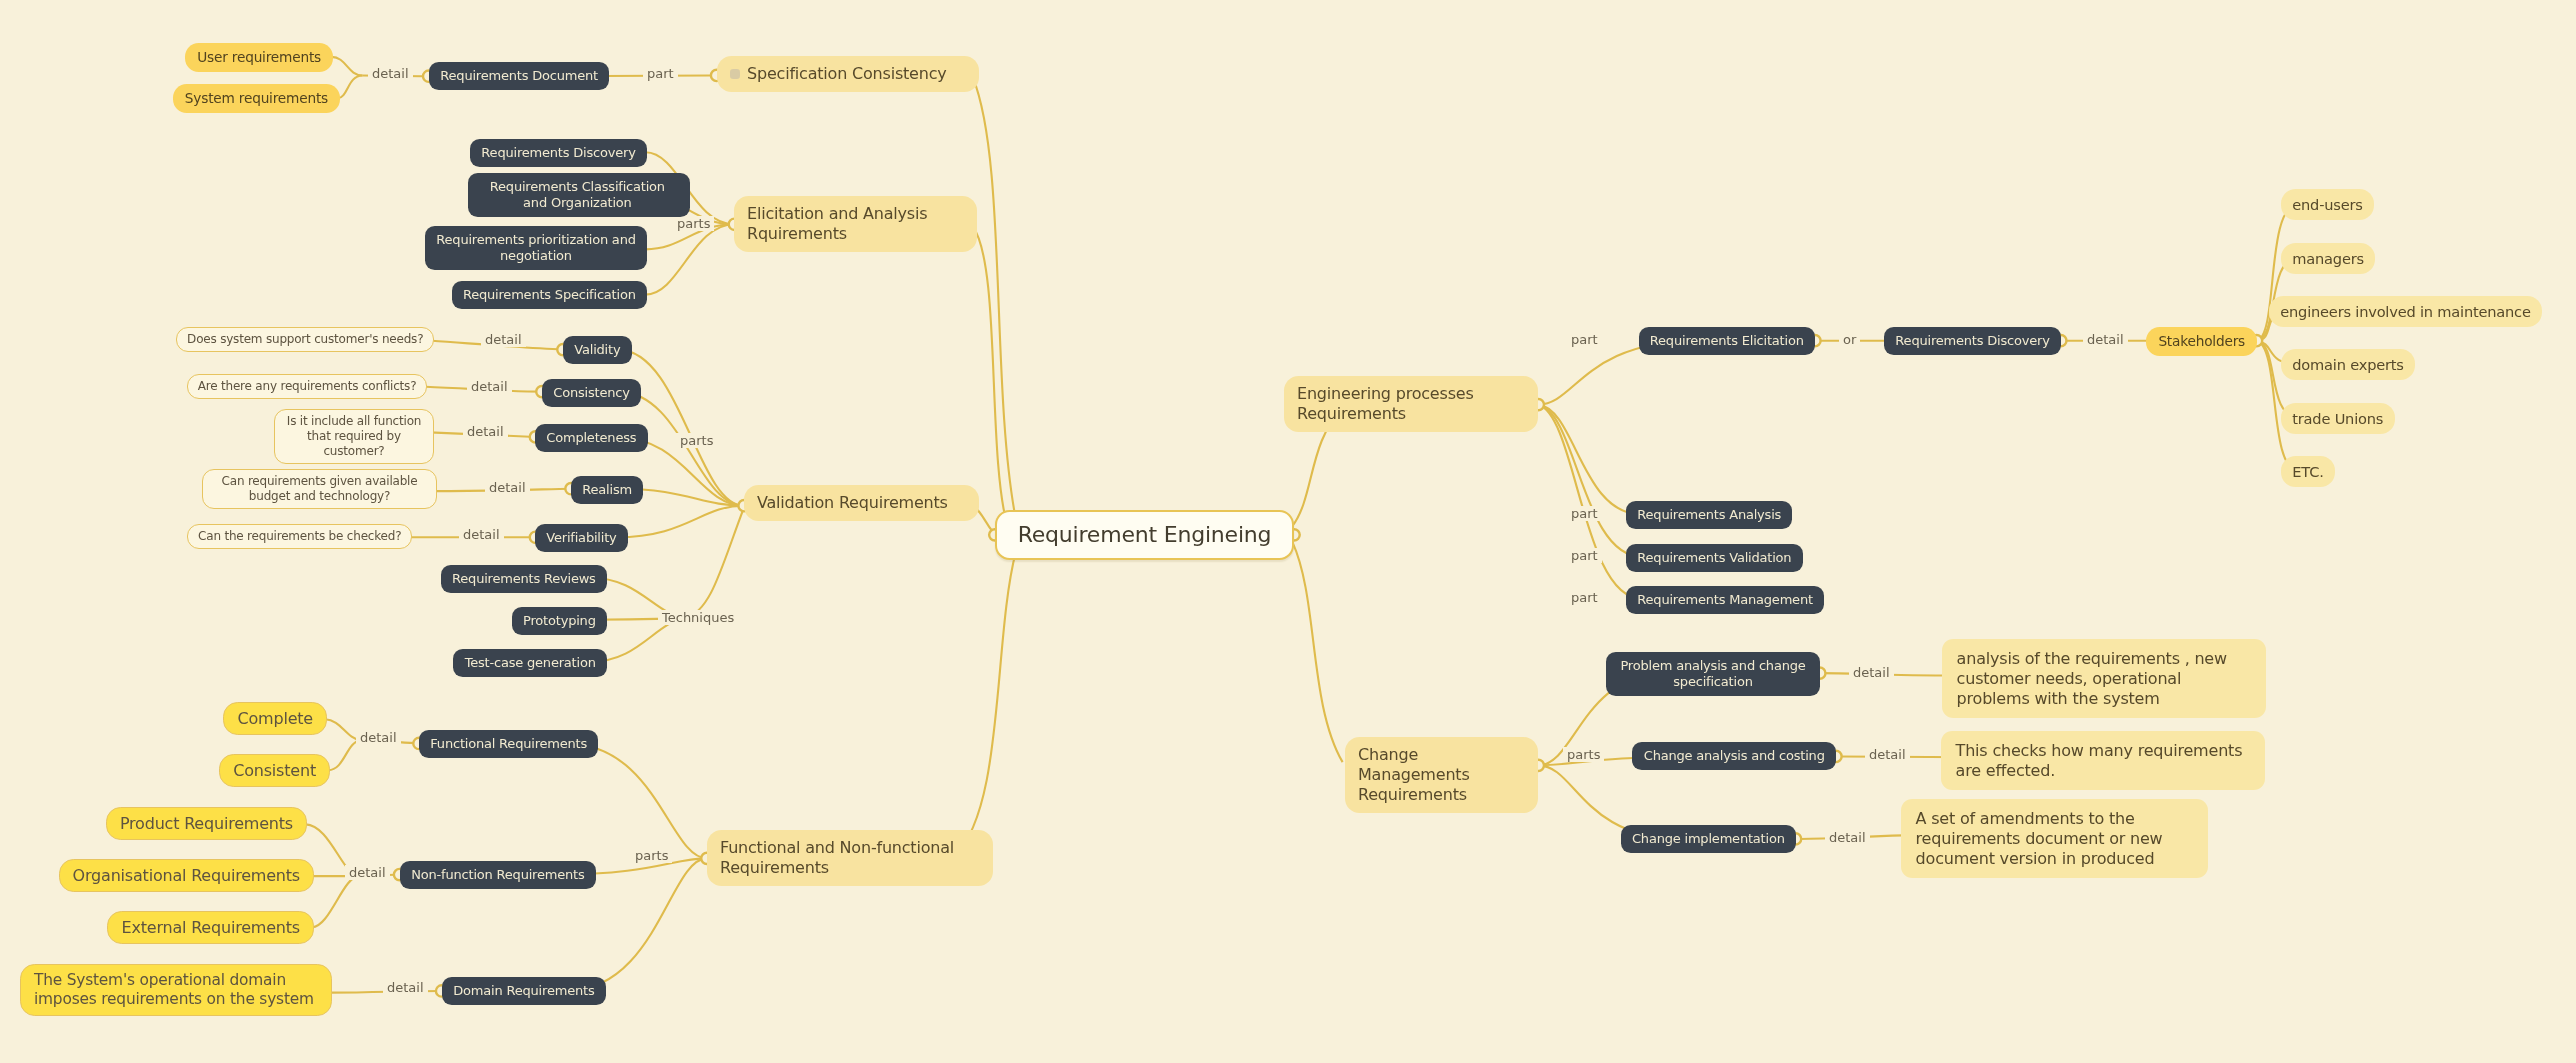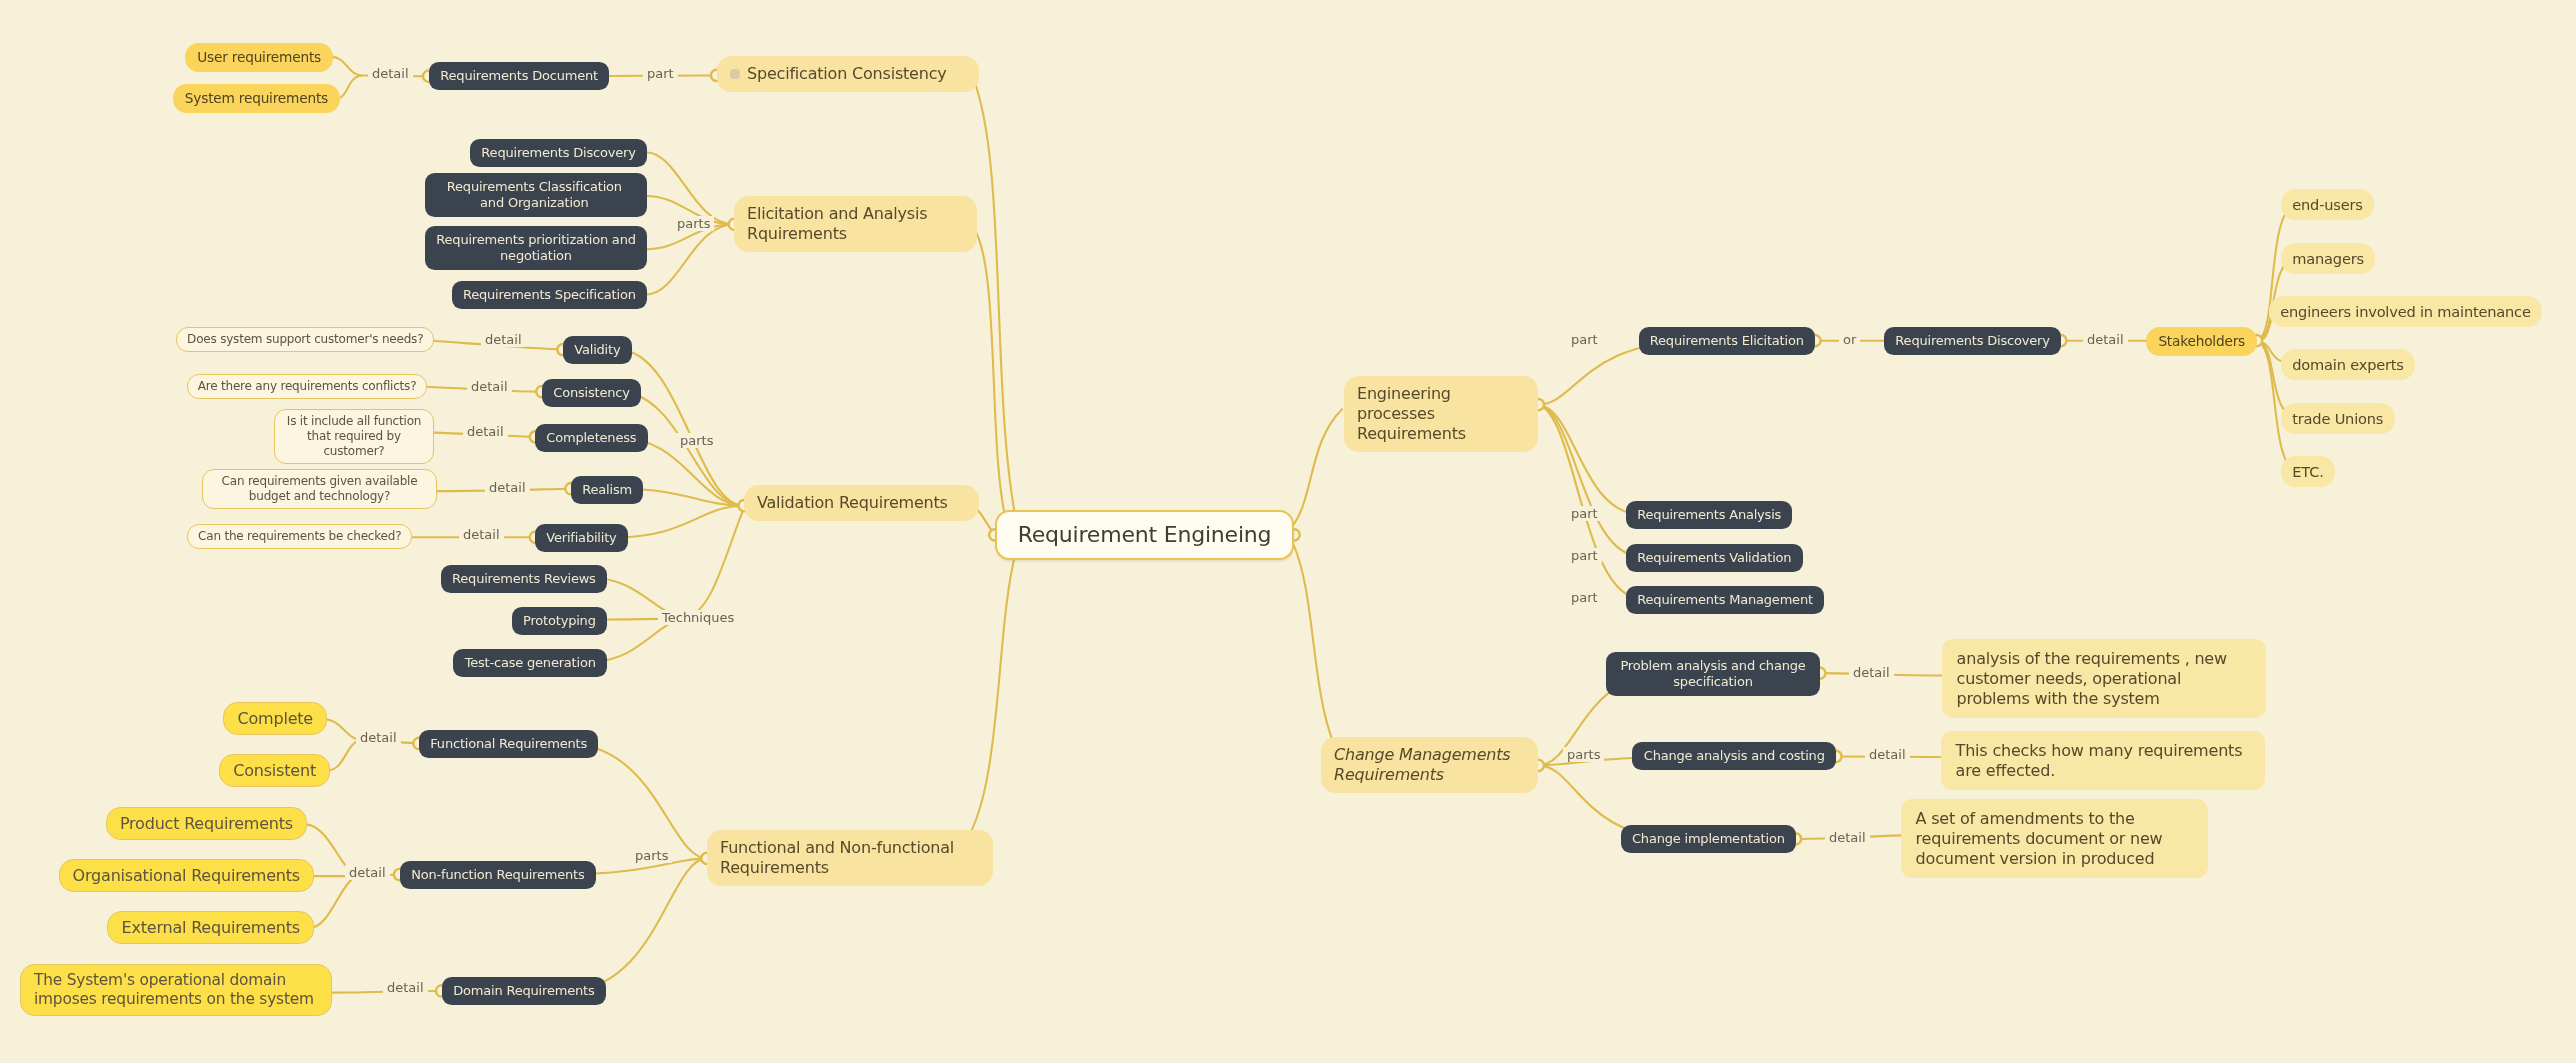--- a/index.html
+++ b/index.html
@@ -145,21 +145,21 @@
     <span>System requirements</span>
   </div>
 
   <div class="node branch" style="left:734px;top:196px;width:243px;">
     <span>Elicitation and Analysis Rquirements</span>
   </div>
   <div class="lbl" style="left:673px;top:216px;">parts</div>
   <div class="node dark nw" style="right:1929px;top:139px;">
     <span>Requirements Discovery</span>
   </div>
-  <div class="node dark" style="right:1929px;width:222px;top:173px;padding-left:8px;">
+  <div class="node dark" style="right:1886px;width:222px;top:173px;padding-left:8px;">
     <span>Requirements Classification and Organization</span>
   </div>
   <div class="node dark" style="right:1929px;width:222px;top:226px;">
     <span>Requirements prioritization and negotiation</span>
   </div>
   <div class="node dark nw" style="right:1929px;top:281px;">
     <span>Requirements Specification</span>
   </div>
 
   <div class="node branch nw" style="left:744px;top:485px;width:235px;">
@@ -247,21 +247,21 @@
   </div>
 
   <div class="node dark nw" style="left:442px;top:977px;">
     <span>Domain Requirements</span>
   </div>
   <div class="lbl" style="left:383px;top:980px;">detail</div>
   <div class="node outline-lg" style="right:2244px;width:312px;top:964px;font-size:15.4px;text-align:left;">
     <span>The System's operational domain imposes requirements on the system</span>
   </div>
 
-  <div class="node branch" style="right:1038px;width:194px;top:376px;">
+  <div class="node branch" style="right:1038px;width:254px;top:376px;">
     <span>Engineering processes Requirements</span>
   </div>
   <div class="lbl" style="left:1567px;top:332px;">part</div>
   <div class="node dark nw" style="right:761px;top:327px;">
     <span>Requirements Elicitation</span>
   </div>
   <div class="lbl" style="left:1839px;top:332px;">or</div>
   <div class="node dark nw" style="right:515px;top:327px;">
     <span>Requirements Discovery</span>
   </div>
@@ -295,21 +295,21 @@
   </div>
   <div class="lbl" style="left:1567px;top:548px;">part</div>
   <div class="node dark nw" style="left:1626px;top:544px;">
     <span>Requirements Validation</span>
   </div>
   <div class="lbl" style="left:1567px;top:590px;">part</div>
   <div class="node dark nw" style="left:1626px;top:586px;">
     <span>Requirements Management</span>
   </div>
 
-  <div class="node branch" style="right:1038px;width:217px;top:737px;font-style:italic;">
+  <div class="node branch" style="right:1038px;width:193px;top:737px;">
     <span>Change Managements Requirements</span>
   </div>
   <div class="lbl" style="left:1563px;top:747px;">parts</div>
 
   <div class="node dark" style="right:756px;width:214px;top:652px;">
     <span>Problem analysis and change specification</span>
   </div>
   <div class="lbl" style="left:1849px;top:665px;">detail</div>
   <div class="node block" style="left:1925px;width:324px;top:639px;margin-left:17px;">
     <span>analysis of the requirements , new customer needs, operational problems with the system</span>

